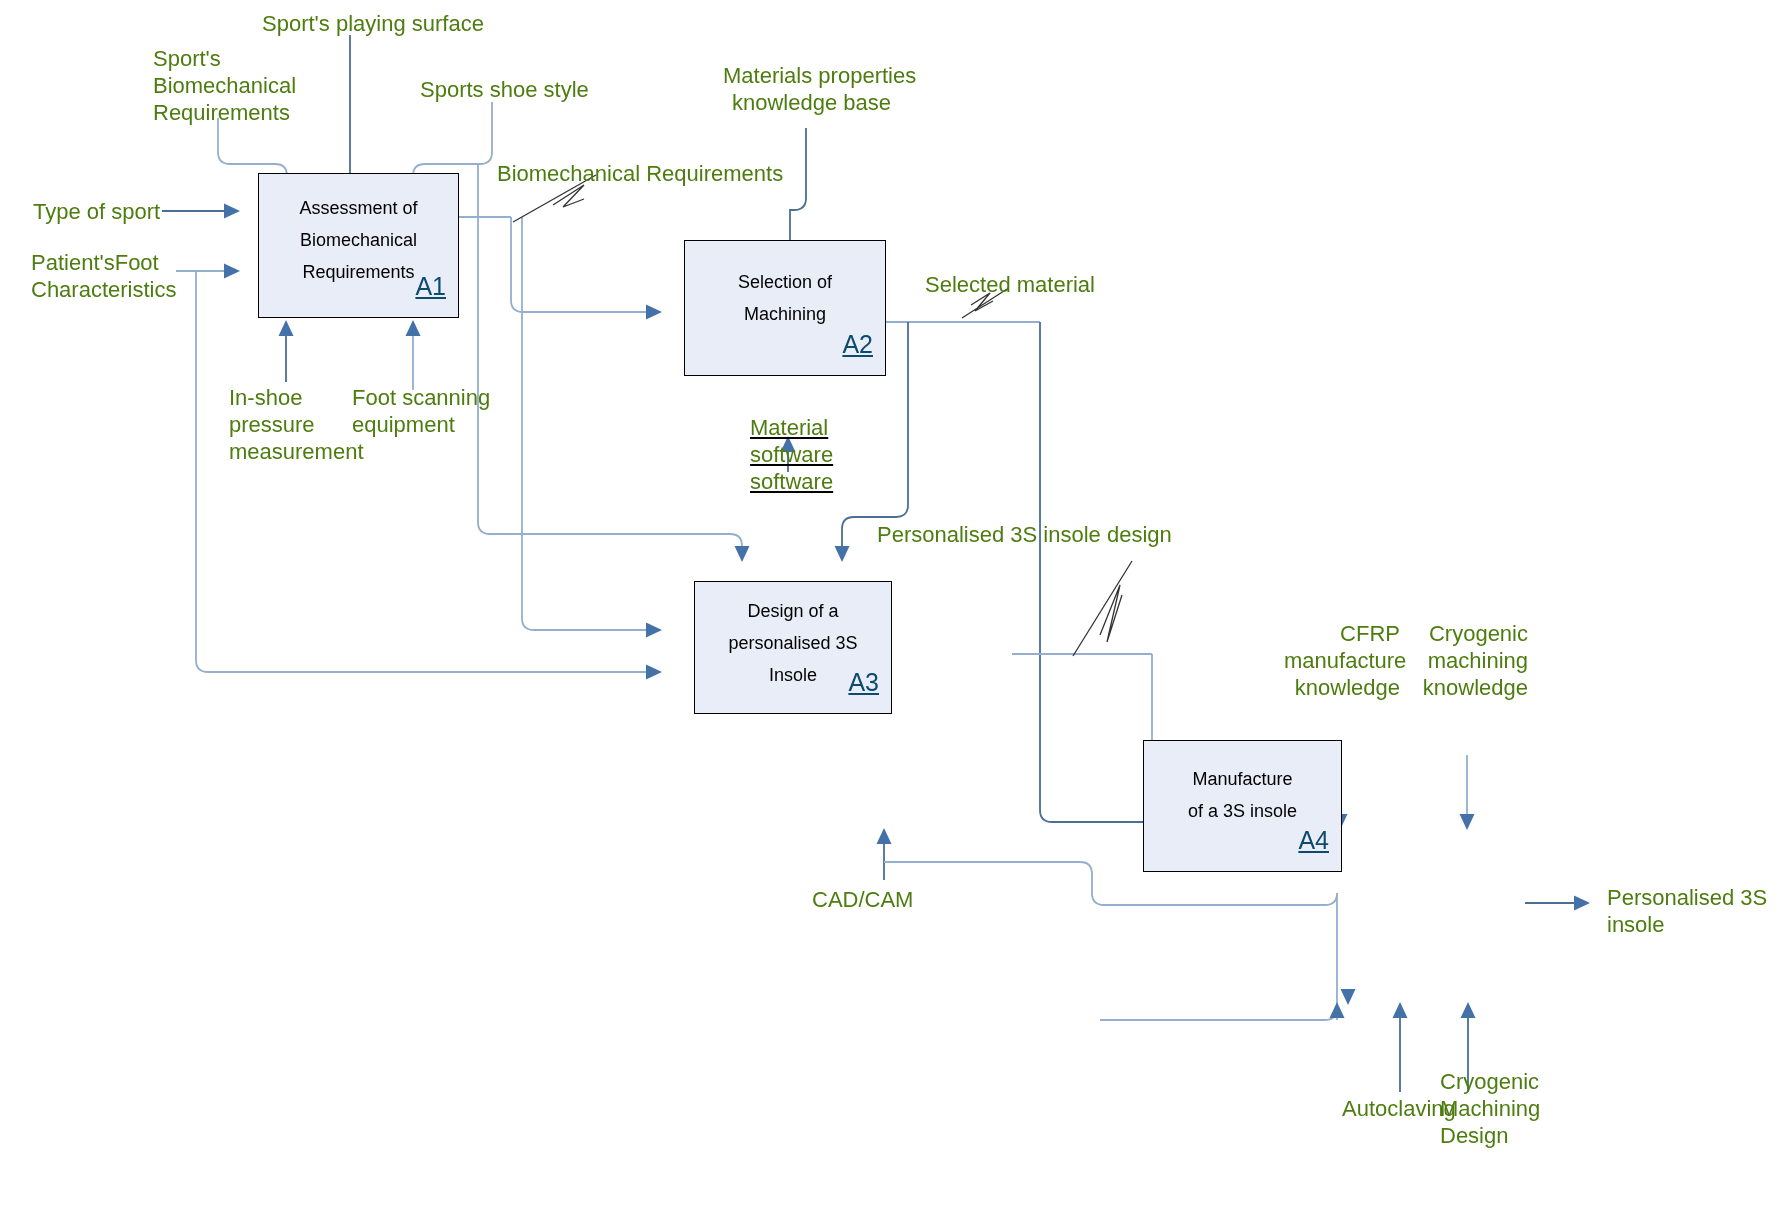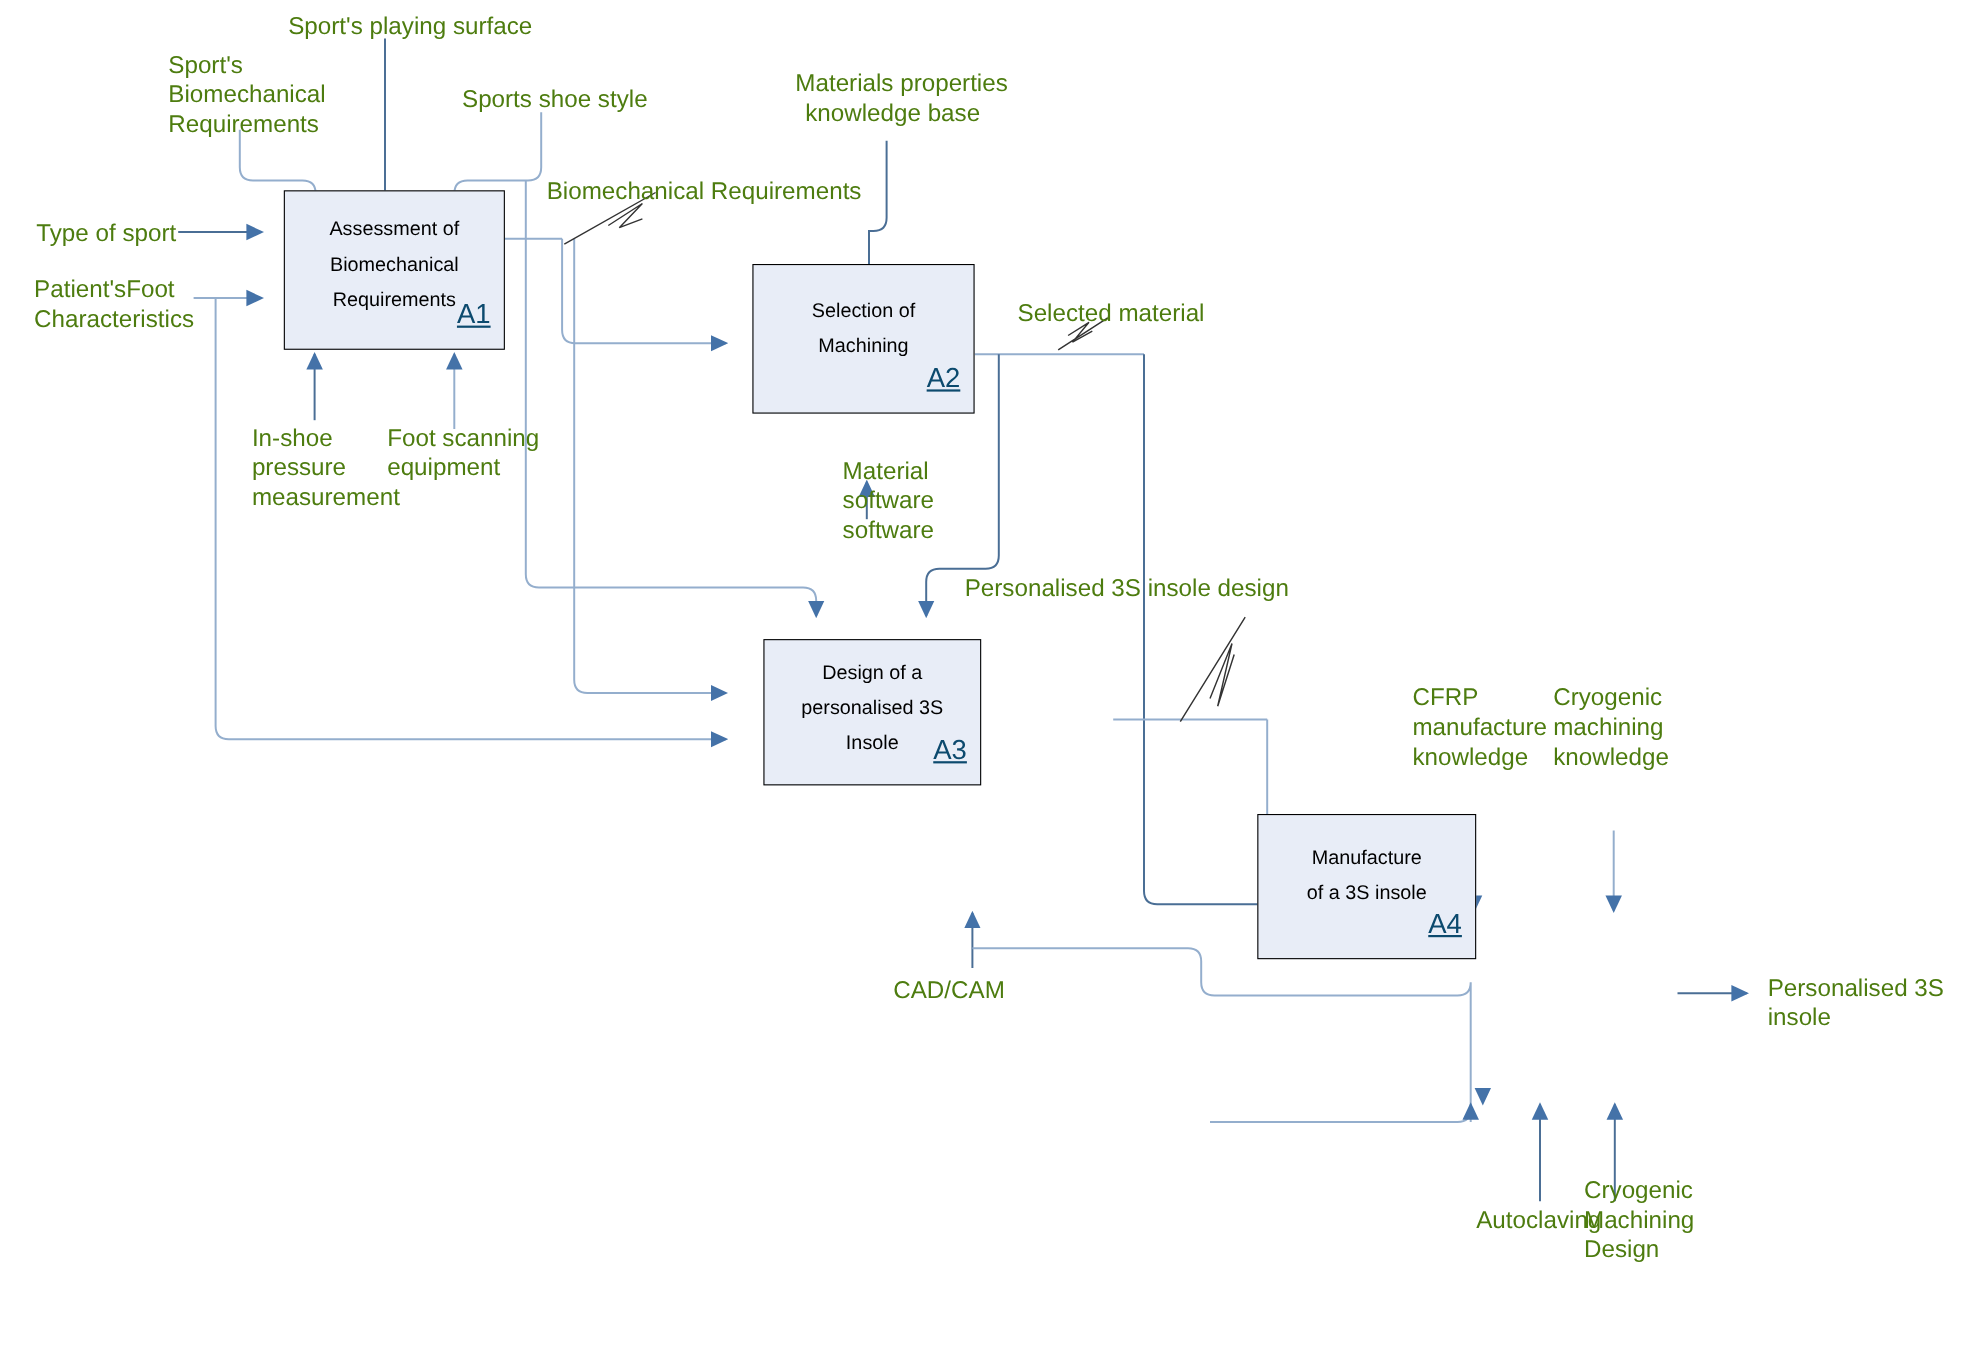--- a/index.html
+++ b/index.html
@@ -46,21 +46,21 @@
     color: #0c4a6e;
     text-decoration: underline;
   }
   .lbl {
     position: absolute;
     font-size: 22px;
     line-height: 27px;
     color: #4d7c0f;
     white-space: pre;
   }
-  .lbl.center { text-align: left; }
+  .lbl.center { text-align: right; }
 </style>
 </head>
 <body>
 
 <div id="canvas">
 
   <svg id="wires" viewBox="0 0 1783 1230" xmlns="http://www.w3.org/2000/svg">
     <defs>
       <marker id="ahL" markerWidth="12" markerHeight="12" refX="11" refY="6" orient="auto" markerUnits="userSpaceOnUse">
         <path d="M0,0.5 L12,6 L0,11.5 Z" fill="#4472a8"></path>
@@ -193,21 +193,21 @@
     <div class="lbl" style="position:relative;">In-shoe</div>
     <div class="lbl" style="position:relative;">pressure</div>
     <div class="lbl" style="position:relative;">measurement</div>
   </div>
 
   <div style="position:absolute; left:352px; top:384px;">
     <div class="lbl" style="position:relative;">Foot scanning</div>
     <div class="lbl" style="position:relative;">equipment</div>
   </div>
 
-  <div style="position:absolute; left:766px; top:414px;">
+  <div style="position:absolute; left:750px; top:414px;text-decoration:underline;">
     <div class="lbl" style="position:relative;">Material</div>
     <div class="lbl" style="position:relative;">software</div>
     <div class="lbl" style="position:relative;">software</div>
   </div>
 
   <div class="lbl" style="left:877px; top:521px;">Personalised 3S insole design</div>
 
   <div style="position:absolute; left:1284px; top:620px; width:116px; text-align:center;">
     <div class="lbl center" style="position:relative; width:116px;">CFRP</div>
     <div class="lbl center" style="position:relative; width:116px;">manufacture</div>

